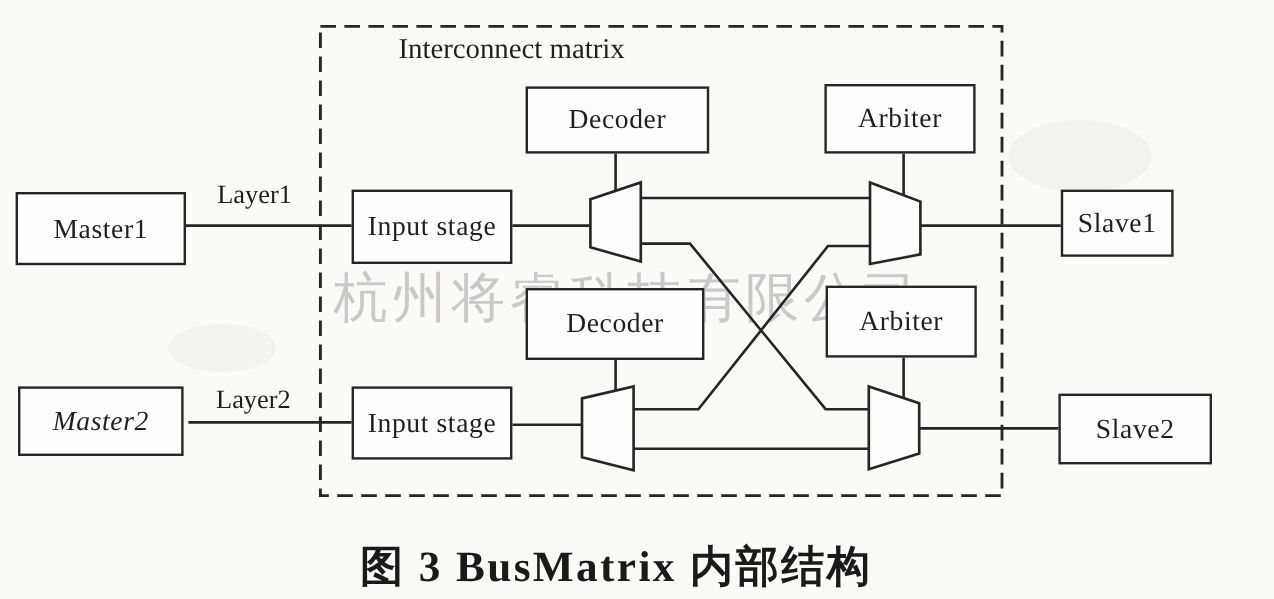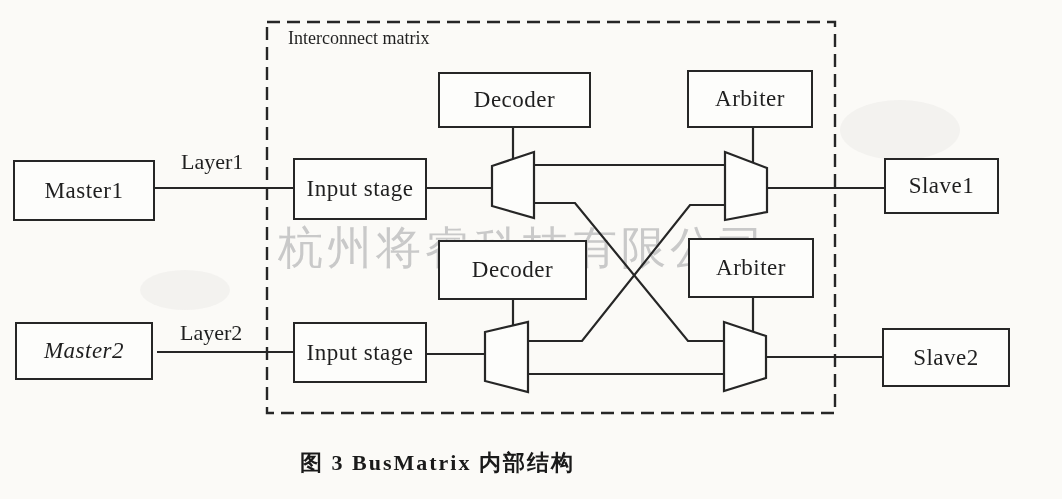--- a/index.html
+++ b/index.html
@@ -23,35 +23,35 @@
     box-sizing:border-box;
     white-space:nowrap;
   }
   
   .lbl{
     position:absolute;
     font-size:22px;
     z-index:2;
     white-space:nowrap;
   }
-  #interconnect-label{font-size:18px;}
+  #interconnect-label{font-size:24px;margin-left:44px;}
   
   #wires{position:absolute;left:0;top:0;z-index:3;}
   
   #watermark-center{
     position:absolute;left:278px;top:218px;
     font-size:45px;letter-spacing:4px;
     color:#c9c9c9;z-index:2;  
     white-space:nowrap;
     font-weight:400;
   }
   
   #caption{
     position:absolute;left:300px;top:448px;
-    font-size:22px;font-weight:700;
+    font-size:36px;font-weight:700;
     letter-spacing:2px;z-index:2;white-space:nowrap;
     color:#1a1a1a;
   }
   
   #logo-box{
     position:absolute;left:950px;top:466px;
     width:102px;height:27px;
     border:1px solid #ddd9d2;
     background:#fdfcfa;
     display:flex;align-items:center;justify-content:center;
@@ -108,21 +108,21 @@
 
   <div class="lbl" id="interconnect-label" style="left:288px;top:28px;">Interconnect matrix</div>
 
   <div class="lbl" style="left:181px;top:149px;">Layer1</div>
   <div class="lbl" style="left:180px;top:320px;">Layer2</div>
 
   <div class="node" style="left:13px;top:160px;width:142px;height:61px;">Master1</div>
   <div class="node" style="left:293px;top:158px;width:134px;height:62px;">Input stage</div>
   <div class="node" style="left:438px;top:72px;width:153px;height:56px;">Decoder</div>
   <div class="node" style="left:687px;top:70px;width:126px;height:58px;">Arbiter</div>
-  <div class="node" style="left:884px;top:158px;width:115px;height:56px;">Slave1</div>
+  <div class="node" style="left:884px;top:158px;width:94px;height:56px;">Slave1</div>
 
   <div class="node" style="left:15px;top:322px;width:138px;height:58px;font-style:italic;">Master2</div>
   <div class="node" style="left:293px;top:322px;width:134px;height:61px;">Input stage</div>
   <div class="node" style="left:438px;top:240px;width:149px;height:60px;">Decoder</div>
   <div class="node" style="left:688px;top:238px;width:126px;height:60px;">Arbiter</div>
   <div class="node" style="left:882px;top:328px;width:128px;height:59px;">Slave2</div>
 
   <div id="caption">图 3  BusMatrix 内部结构</div>
 
 

